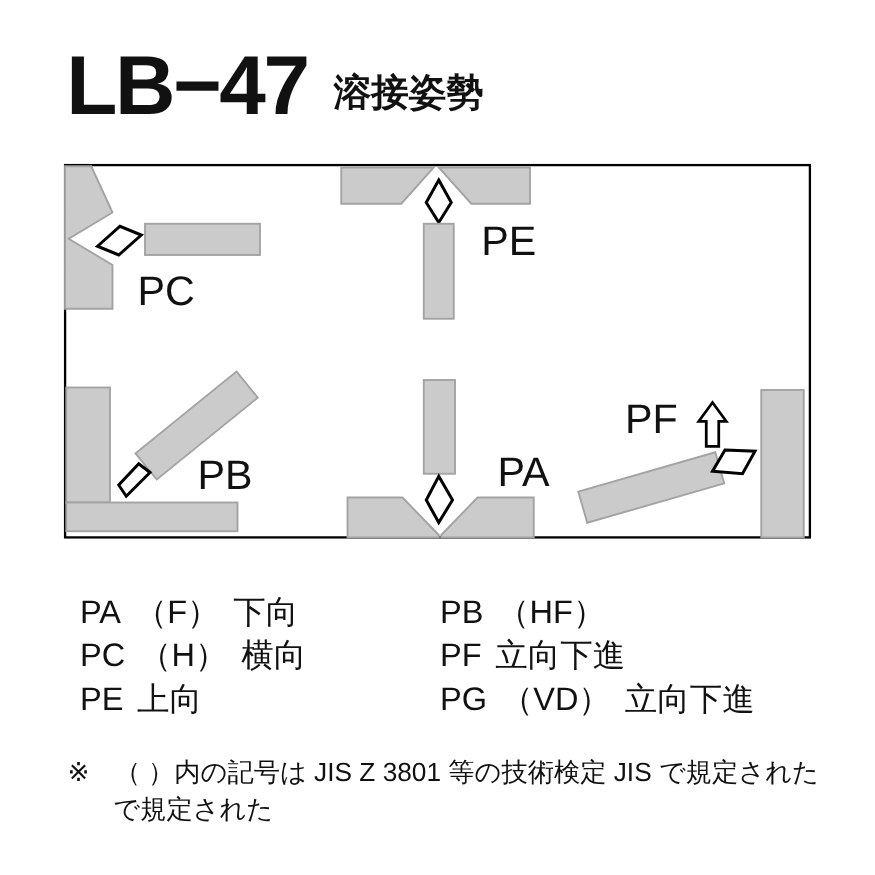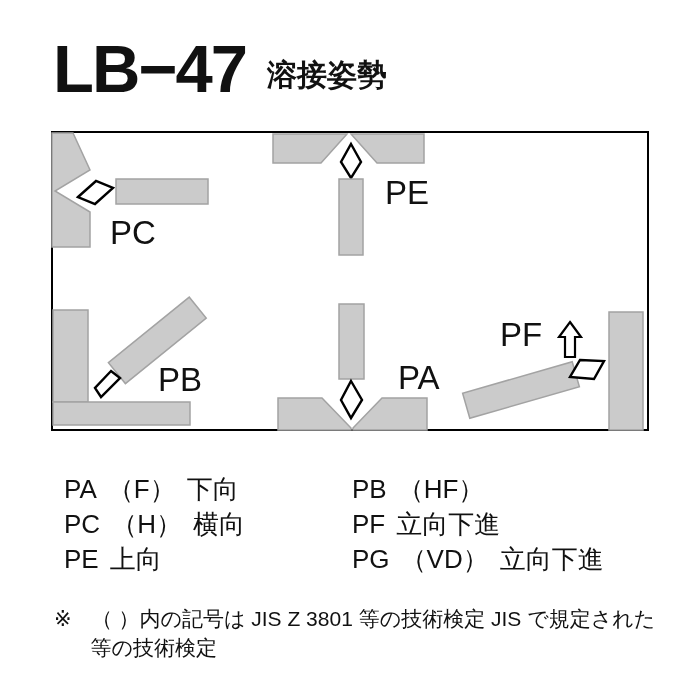--- a/index.html
+++ b/index.html
@@ -125,15 +125,15 @@
     <span>PG</span>
     <span>（VD）</span>
     <span>立向下進</span>
   </div>
 </div>
 
 <div class="note">
   <span class="note-marker">※</span>
   <span>
     <span class="note-line1" style="display:block;margin-left:14px;">（ ）内の記号は JIS Z 3801 等の技術検定 JIS で規定された</span>
-    <span class="note-line2" style="display:block;">等の技術検定</span>
+    <span class="note-line2" style="display:block;">で規定された</span>
   </span>
 </div>
 
 </body></html>

